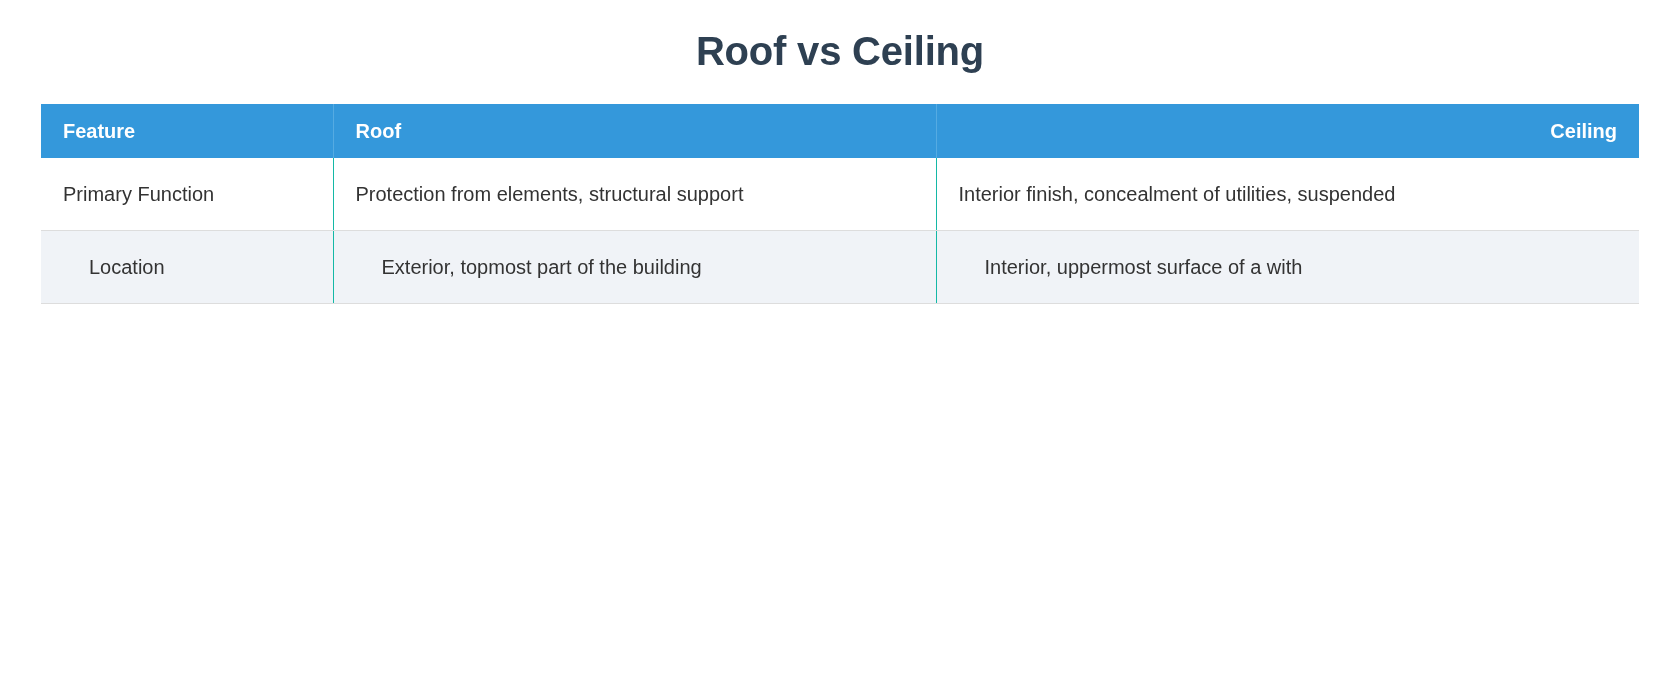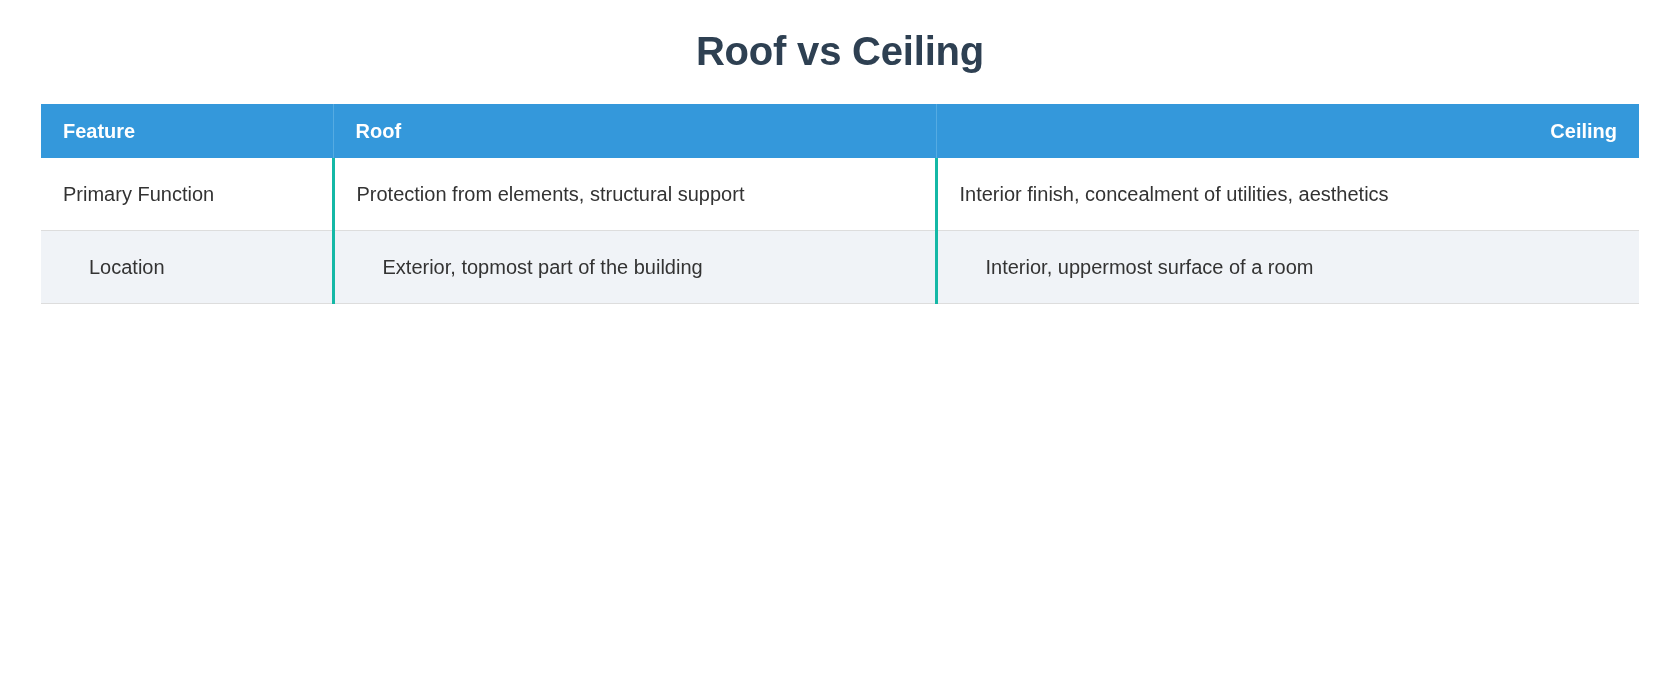--- a/index.html
+++ b/index.html
@@ -59,21 +59,21 @@
     line-height: 1.3;
   }
   table.cmp thead th:last-child { border-right: none; text-align: right; }
 
   table.cmp tbody td {
     font-size: 20px;
     color: #333333;
     text-align: left;
     padding: 19px 22px;
     vertical-align: middle;
-    border-right: 3px solid #14b8a6;
+    border-right: 1px solid #14b8a6;
     border-bottom: 1px solid #dddddd;
     line-height: 1.7;
     font-weight: normal;
   }
   table.cmp tbody td:last-child { border-right: none; }
 
   table.cmp tbody tr.striped td {
     background: #f0f3f7;
     padding-left: 48px;
   }
@@ -99,24 +99,24 @@
         <tr>
           <th>Feature</th>
           <th>Roof</th>
           <th>Ceiling</th>
         </tr>
       </thead>
       <tbody>
         <tr class="plain">
           <td>Primary Function</td>
           <td>Protection from elements, structural support</td>
-          <td>Interior finish, concealment of utilities, aesthetics</td>
+          <td>Interior finish, concealment of utilities, suspended</td>
         </tr>
         <tr class="striped">
           <td>Location</td>
           <td>Exterior, topmost part of the building</td>
-          <td>Interior, uppermost surface of a room</td>
+          <td>Interior, uppermost surface of a with</td>
         </tr>
       </tbody>
     </table>
   </div>
 
 </div>
 
 </body></html>

